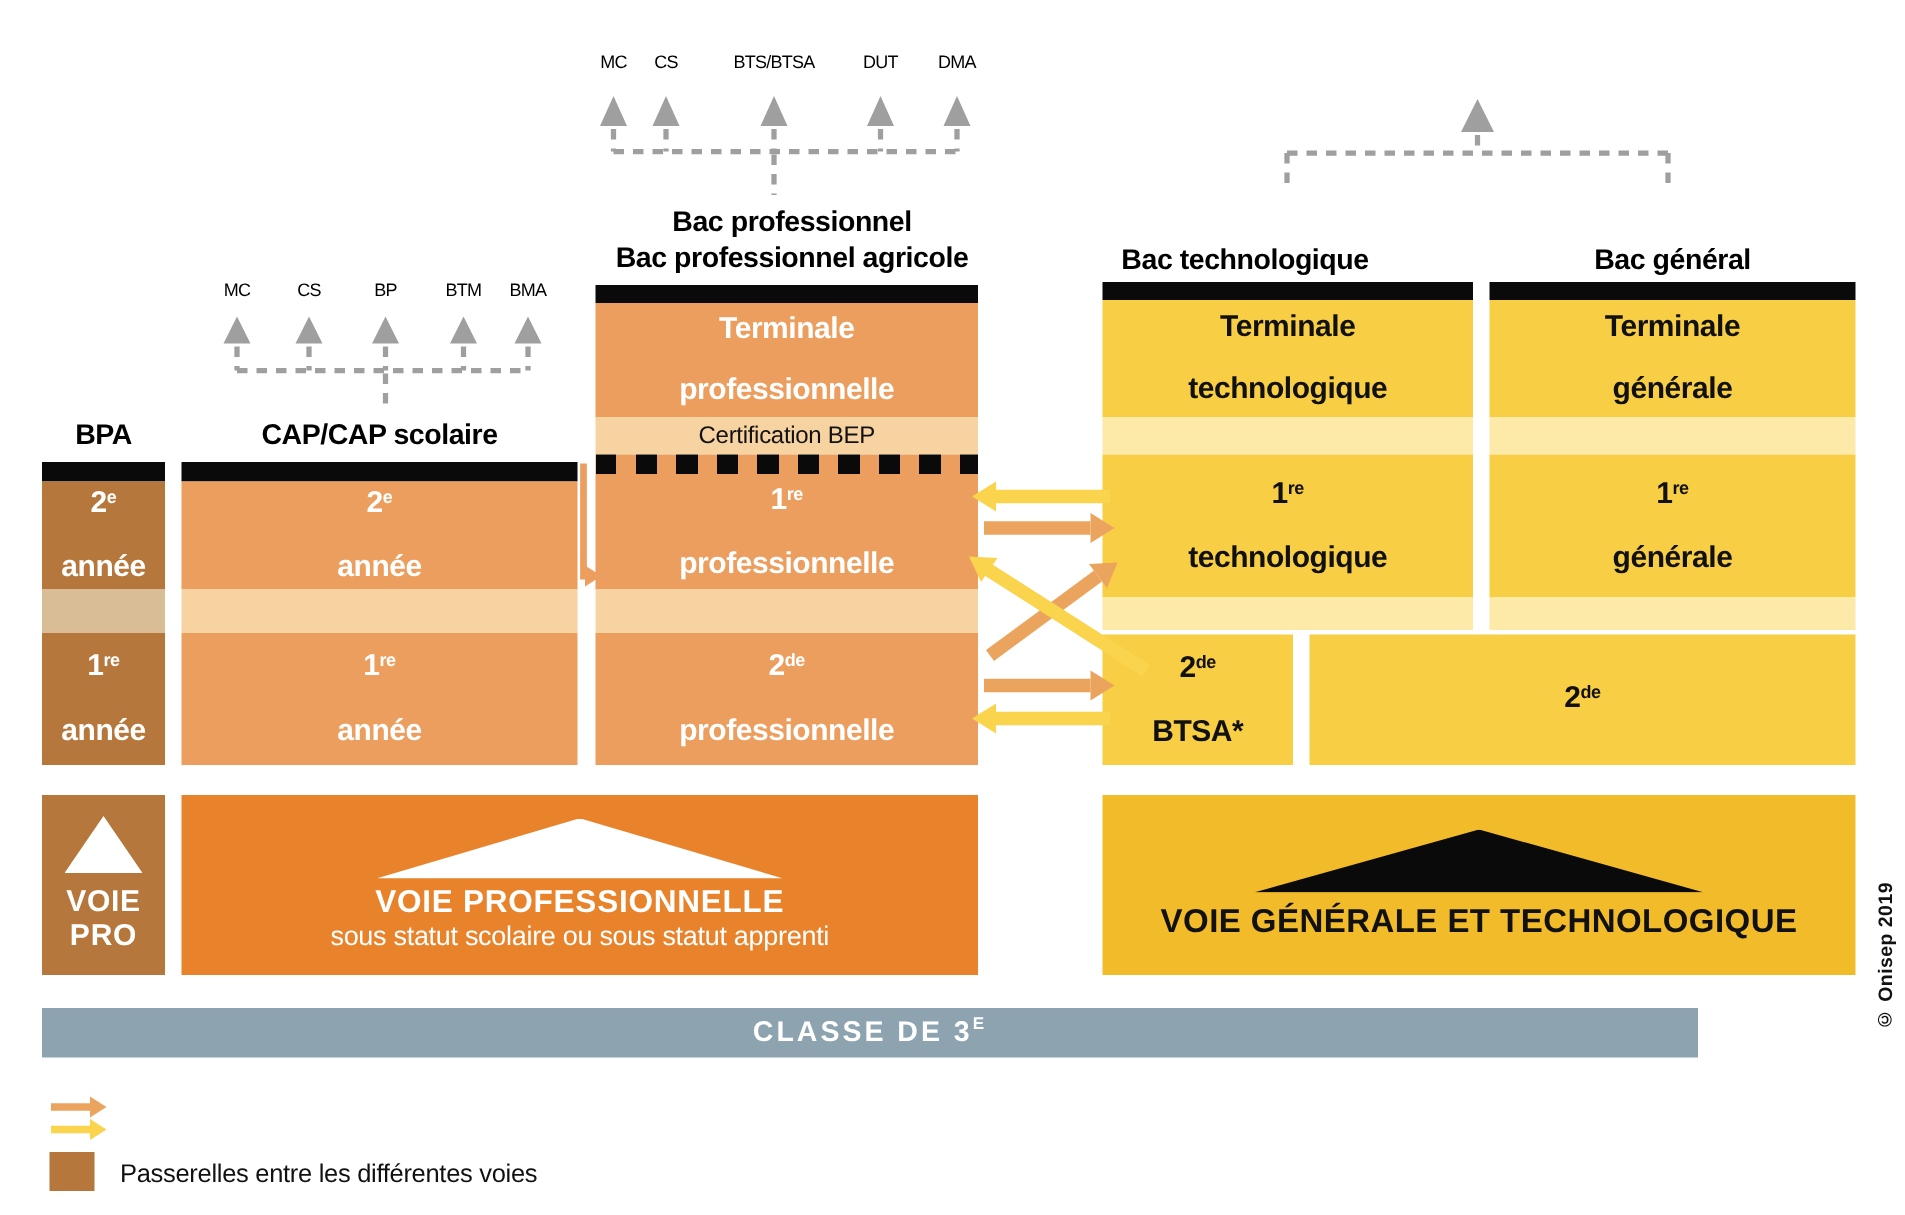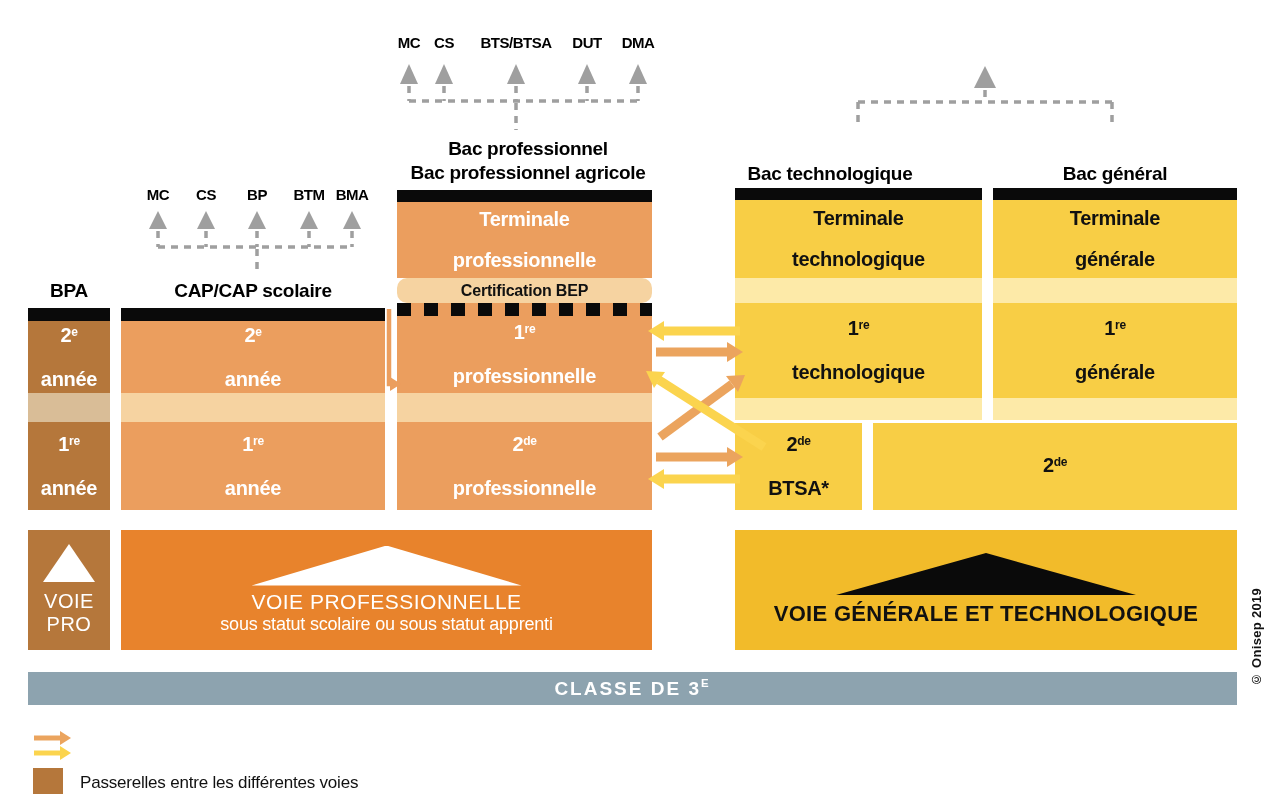--- a/index.html
+++ b/index.html
@@ -3,43 +3,43 @@
 <meta charset="utf-8">
 <style>
   html,body{margin:0;padding:0;background:#fff;}
   .canvas{
     position:relative;width:1270px;height:810px;background:#fff;overflow:hidden;
     font-family:"Liberation Sans", sans-serif;color:#000;
   }
   .abs{position:absolute;}
   .ctr{display:flex;flex-direction:column;align-items:center;justify-content:center;text-align:center;}
   
-  .outcome{position:absolute;transform:translateX(-50%);font-size:15px;font-weight:bold;letter-spacing:-0.5px;white-space:nowrap;}
+  .outcome{position:absolute;transform:translateX(-50%);font-size:12px;font-weight:normal;letter-spacing:-0.5px;white-space:nowrap;}
   .hdr{position:absolute;transform:translateX(-50%);font-size:19px;font-weight:bold;letter-spacing:-0.3px;white-space:nowrap;text-align:center;}
   .hdr2{line-height:24px;}
   
   .col{position:absolute;display:flex;flex-direction:column;}
   .bar-black{background:#0a0a0a;width:100%;}
   .blk{width:100%;display:flex;flex-direction:column;align-items:center;justify-content:center;text-align:center;
        font-size:20px;font-weight:bold;line-height:25px;letter-spacing:-0.3px;gap:16px;}
   .brown{background:#b5773b;color:#fff;}
   .orange{background:#eb9e5e;color:#fff;}
   .yellow{background:#f8ce45;color:#111;}
   .band-brown{background:#d9bd97;width:100%;}
   .band-orange{background:#f6d3a1;width:100%;}
   .band-yellow{background:#fdeaa8;width:100%;}
-  .cert{font-size:16px;font-weight:bold;color:#111;letter-spacing:-0.2px;justify-content:center;border-radius:10px;}
+  .cert{font-size:16px;font-weight:normal;color:#111;letter-spacing:-0.2px;justify-content:center;}
   .dashrow{width:100%;background:repeating-linear-gradient(to right,#0a0a0a 0 14px,#eb9e5e 14px 27px);}
   .sup{font-size:60%;position:relative;top:-0.5em;}
   
   .voie-box{background:#b5773b;color:#fff;}
   .voie-pro{background:#e8832c;color:#fff;}
   .voie-gt{background:#f2bb2a;color:#111;}
   .tri{clip-path:polygon(50% 0,0 100%,100% 100%);}
-  .voie-title{font-size:21px;font-weight:normal;letter-spacing:0.5px;}
+  .voie-title{font-size:21px;font-weight:bold;letter-spacing:0.5px;}
   .voie-sub{font-size:18px;font-weight:normal;letter-spacing:-0.2px;}
   .gt-title{font-size:22px;font-weight:bold;letter-spacing:0.3px;}
   .classe{background:#8da3af;color:#fff;font-size:19px;font-weight:bold;letter-spacing:2px;
           display:flex;align-items:center;justify-content:center;}
   
   .legend-text{position:absolute;font-size:17px;letter-spacing:-0.2px;color:#111;margin-top:40px;}
   .legend-square{position:absolute;background:#b5773b;}
   .copyright{position:absolute;writing-mode:vertical-rl;transform:rotate(180deg);
              font-size:13px;font-weight:600;color:#111;letter-spacing:0.3px;}
   .overlay{position:absolute;left:0;top:0;pointer-events:none;}
@@ -163,21 +163,21 @@
     <div class="tri" style="width:270px;height:40px;background:#fff;margin-bottom:4px"></div>
     <div class="voie-title">VOIE PROFESSIONNELLE</div>
     <div class="voie-sub">sous statut scolaire ou sous statut apprenti</div>
   </div>
 
   <div class="voie-gt abs ctr" style="left:735px;top:530px;width:502px;height:120px">
     <div class="tri" style="width:300px;height:42px;background:#0a0a0a;margin-bottom:6px"></div>
     <div class="gt-title">VOIE GÉNÉRALE ET TECHNOLOGIQUE</div>
   </div>
 
-  <div class="classe abs" style="left:28px;top:672px;width:1209px;height:33px">
+  <div class="classe abs" style="left:28px;top:672px;width:1104px;height:33px">
     <span>CLASSE DE 3</span>
       <span class="sup">E</span>
   </div>
 
   <span class="legend-text" style="left:80px;top:733px">Passerelles entre les différentes voies</span>
   <div class="legend-square" style="left:33px;top:768px;width:30px;height:26px"></div>
   <span class="legend-text" style="left:80px;top:772px">Sous statut apprenti</span>
 
   <div class="copyright" style="right:6px;top:588px">© Onisep 2019</div>
 

